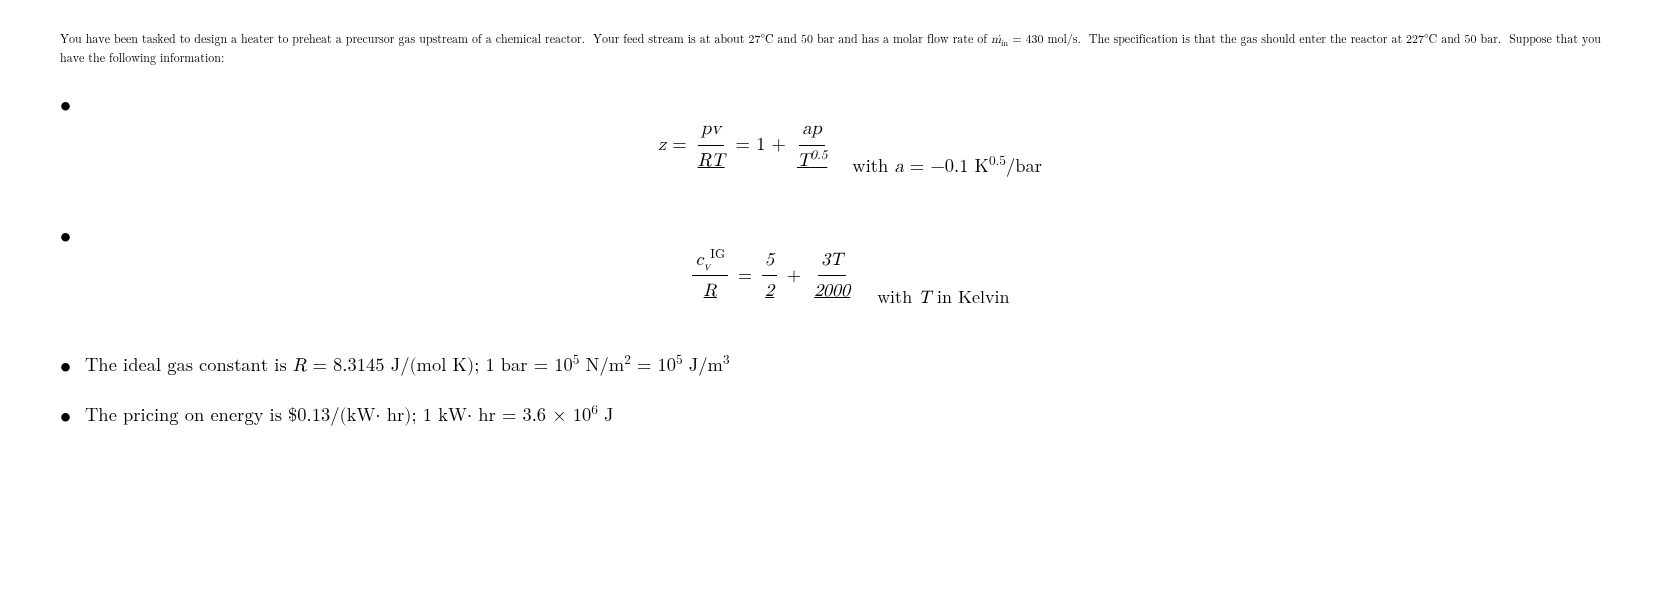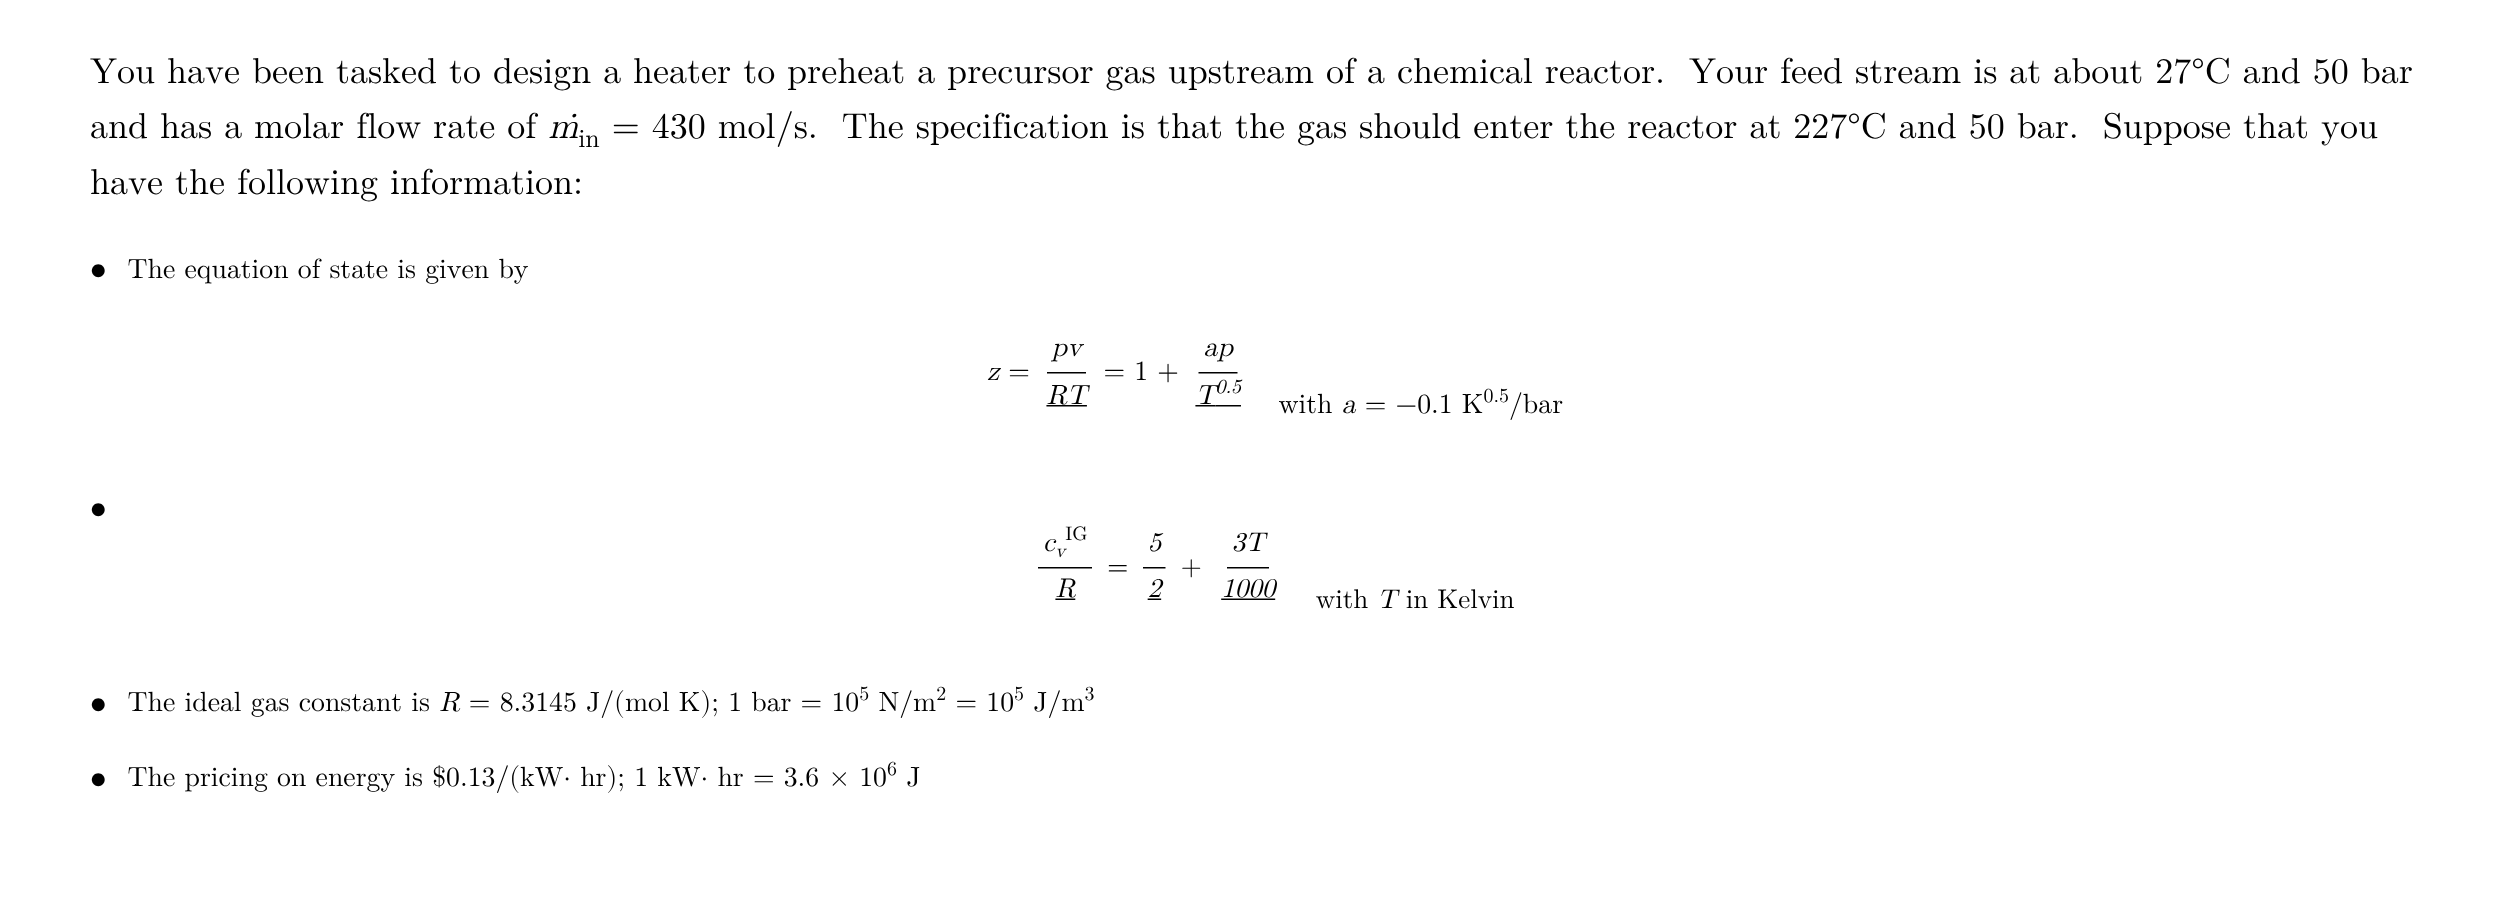--- a/index.html
+++ b/index.html
@@ -13,21 +13,21 @@
       font-family: "Computer Modern", "Latin Modern Math", Georgia, "Times New Roman", serif;
       font-size: 18px;
       line-height: 1.5;
       color: #000000;
       width: 1675px;
       min-height: 602px;
       padding: 30px 60px 30px 60px;
     }
 
     .intro-text {
-      font-size: 24px;
+      font-size: 12px;
       line-height: 1.55;
       margin-bottom: 24px;
     }
 
     .bullet-list {
       list-style: none;
       padding: 0;
       margin: 0;
     }
 
@@ -125,21 +125,20 @@
   You have been tasked to design a heater to preheat a precursor gas upstream of a chemical reactor.&nbsp; Your feed stream
   is at about 27°C and 50 bar and has a molar flow rate of <span class="italic">ṁ</span><sub>in</sub> = 430 mol/s.&nbsp; The specification is that the gas should
   enter the reactor at 227°C and 50 bar.&nbsp; Suppose that you have the following information:
 </p>
 
 <ul class="bullet-list">
 
   <li class="bullet-item">
     <span class="bullet-dot">•</span>
     <div class="bullet-content">
-      <span>The equation of state is given by</span>
 
       <div class="equation-block">
         <div class="equation-row">
           <span class="italic">z</span>
           <span>=</span>
           <span class="frac">
             <span class="num italic">pv</span>
             <span class="den italic">RT</span>
           </span>
           <span>= 1 +</span>
@@ -164,21 +163,21 @@
             <span class="den italic">R</span>
           </span>
           <span>=</span>
           <span class="frac">
             <span class="num">5</span>
             <span class="den">2</span>
           </span>
           <span>+</span>
           <span class="frac">
             <span class="num italic">3T</span>
-            <span class="den">1000</span>
+            <span class="den">2000</span>
           </span>
           <span class="with-text">with <span class="italic">T</span> in Kelvin</span>
         </div>
       </div>
     </div>
   </li>
 
   <li class="bullet-item">
     <span class="bullet-dot">•</span>
     <div class="bullet-content">

